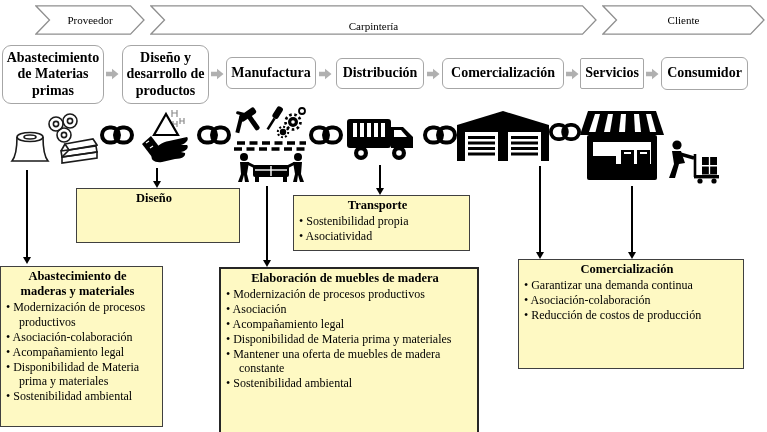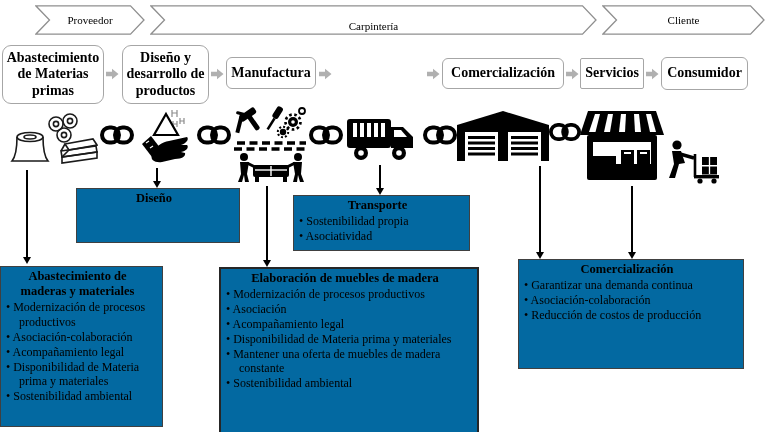--- a/index.html
+++ b/index.html
@@ -26,21 +26,21 @@
   .icon{position:absolute;}
   
   .varrow{position:absolute;width:2px;background:#000;}
   .varrow::after{
     content:"";position:absolute;left:-3.5px;bottom:-7px;
     border-left:4.5px solid transparent;border-right:4.5px solid transparent;
     border-top:7px solid #000;
   }
   
   .callout{
-    position:absolute;border:1.5px solid #404040;background:#0369a1;box-sizing:border-box;
+    position:absolute;border:1.5px solid #404040;background:#fef9c3;box-sizing:border-box;
     padding:2px 13px 2px 5px;font-size:12px;
   }
   .callout.thick{border-width:2px;border-color:#262626;}
   .callout-title{font-weight:bold;text-align:center;font-size:12.5px;line-height:1.2;}
   .bullets{list-style:none;margin:1px 0 0 0;padding:0;}
   .bullets li{
     padding-left:13px;text-indent:-13px;line-height:1.24;margin:0;
   }
   .bullets li::before{content:"• ";}
 </style>
@@ -69,20 +69,23 @@
   </div>
 
   <div class="pbox" style="left:2px;top:45px;width:102px;height:59px">
     <span>Abastecimiento de Materias primas</span>
   </div>
   <div class="pbox" style="left:122px;top:45px;width:87px;height:59px">
     <span>Diseño y desarrollo de productos</span>
   </div>
   <div class="pbox" style="left:226px;top:57px;width:90px;height:32px;border-radius:6px">
     <span>Manufactura</span>
+  </div>
+  <div class="pbox" style="left:336px;top:58px;width:88px;height:31px;border-radius:6px">
+    <span>Distribución</span>
   </div>
   <div class="pbox" style="left:442px;top:58px;width:122px;height:31px;border-radius:6px">
     <span>Comercialización</span>
   </div>
   <div class="pbox" style="left:580px;top:58px;width:64px;height:31px;border-radius:2px">
     <span>Servicios</span>
   </div>
   <div class="pbox" style="left:661px;top:57px;width:87px;height:33px;border-radius:6px">
     <span>Consumidor</span>
   </div>

